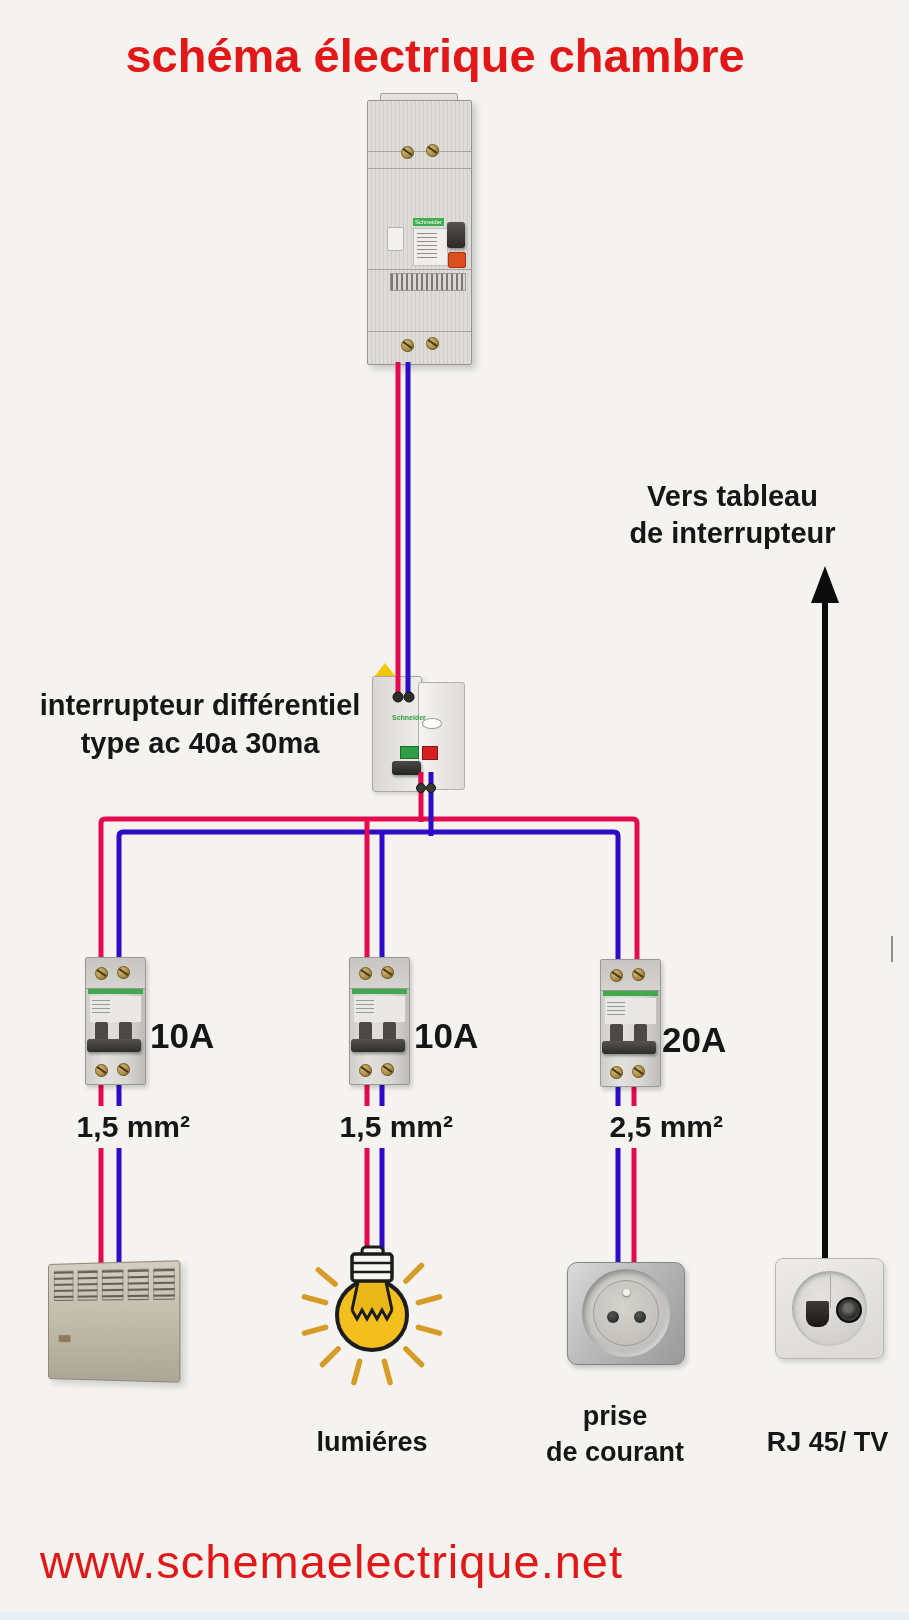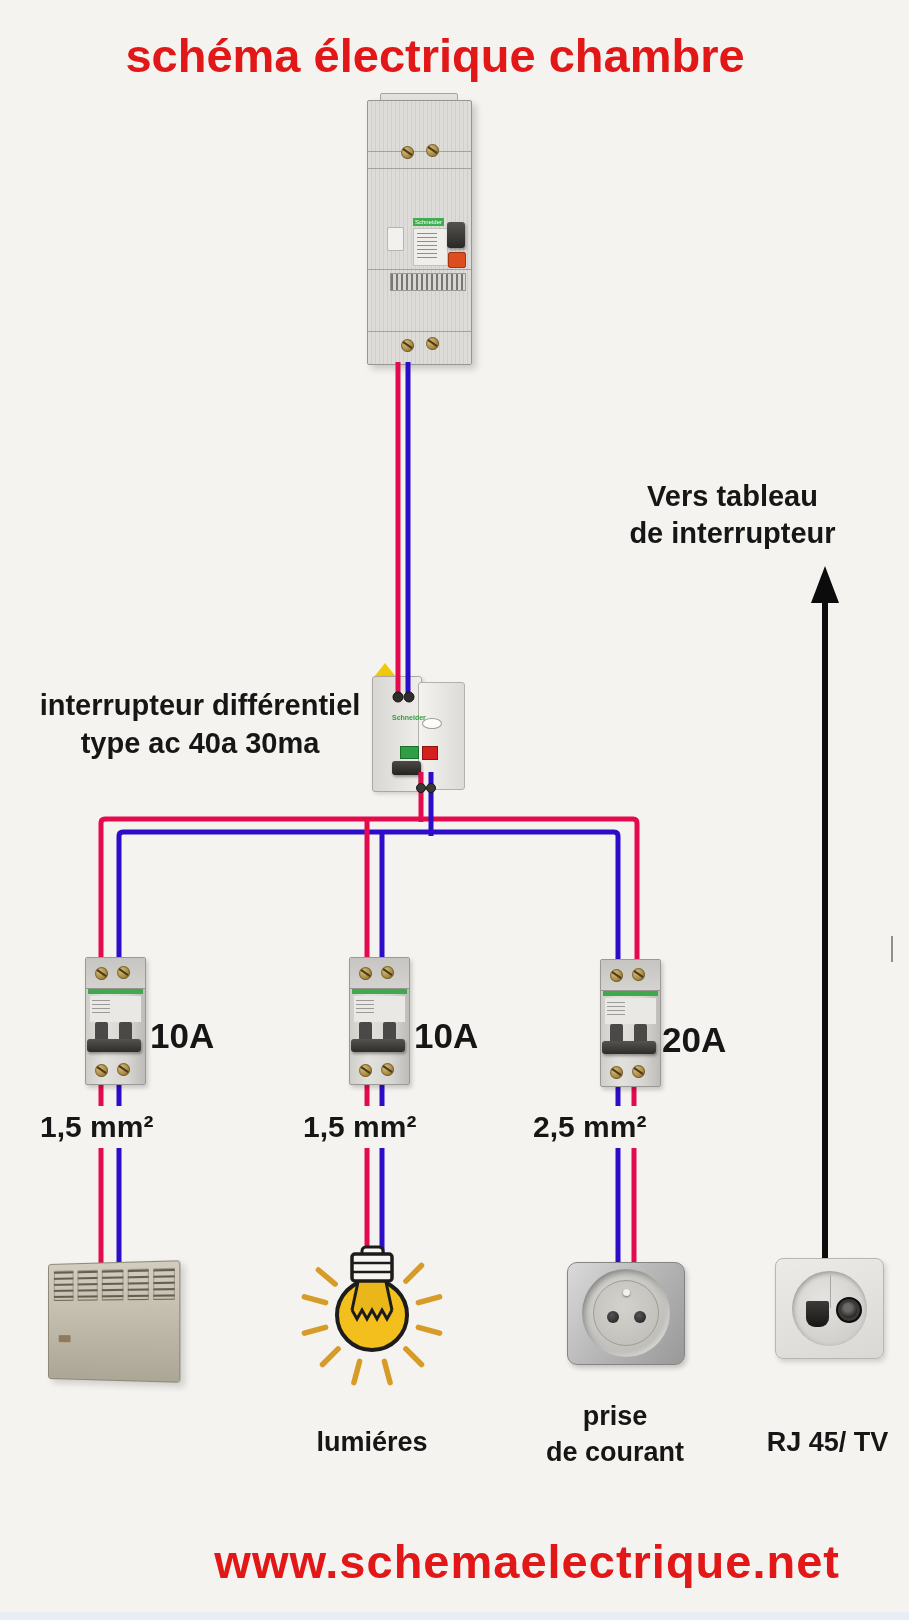--- a/index.html
+++ b/index.html
@@ -2,30 +2,30 @@
 <html><head>
 <meta charset="utf-8">
 <style>
   html,body{margin:0;padding:0;}
   .page{position:relative;width:909px;height:1620px;background:#f4f3ef;overflow:hidden;
         font-family:"Liberation Sans",sans-serif;color:#161616;}
   .abs{position:absolute;}
   .nowrap{white-space:nowrap;}
 
   .title{left:15px;top:28px;width:840px;font-size:47px;font-weight:bold;color:#e21717;text-align:center;z-index:5;}
-  .footer{left:40px;top:1534px;width:800px;font-size:47px;font-weight:bold;color:#e21717;text-align:right;z-index:5;letter-spacing:1px;}
+  .footer{left:40px;top:1534px;width:800px;font-size:47px;font-weight:normal;color:#e21717;text-align:left;z-index:5;letter-spacing:1px;}
 
   .lbl{position:absolute;font-weight:bold;z-index:5;}
   .lbl-main{left:110px;top:220px;width:266px;font-size:29px;line-height:38px;text-align:center;}
   .lbl-rcd{left:14px;top:686px;width:372px;font-size:29px;line-height:38px;text-align:center;}
   .lbl-comm{left:560px;top:478px;width:345px;font-size:29px;line-height:37px;text-align:center;}
 
   .rating{position:absolute;top:982px;height:44px;line-height:44px;font-size:35px;font-weight:bold;z-index:5;margin-top:32px;}
   .gauge{position:absolute;top:1106px;height:42px;line-height:42px;font-size:30px;font-weight:bold;
-         text-align:left;background:#f4f3ef;z-index:4;}
+         text-align:right;background:#f4f3ef;z-index:4;}
   .devlabel{position:absolute;font-size:27px;line-height:36px;font-weight:bold;text-align:center;z-index:5;}
 
   svg.layer{position:absolute;left:0;top:0;z-index:1;}
   svg.overlay{position:absolute;left:0;top:0;z-index:3;}
 
   
   .main-cb{left:367px;top:100px;width:103px;height:263px;z-index:2;
     background:repeating-linear-gradient(90deg,#dddcd8 0 3px,#cfcec9 3px 4px);
     border:1px solid #97968f;border-radius:2px;box-shadow:4px 4px 7px rgba(0,0,0,.18);}
   .main-cb-cap{left:380px;top:93px;width:76px;height:10px;background:#e3e2de;border:1px solid #a5a49e;
@@ -223,21 +223,21 @@
     <div class="screw" style="left:9px;top:106px"></div>
     <div class="screw" style="left:31px;top:105px"></div>
   </div>
 
   <div class="rating" style="left:150px">10A</div>
   <div class="rating" style="left:414px">10A</div>
   <div class="rating" style="left:662px;top:986px">20A</div>
 
   <div class="gauge" style="left:40px;width:150px">1,5 mm²</div>
   <div class="gauge" style="left:303px;width:150px">1,5 mm²</div>
-  <div class="gauge" style="left:533px;width:150px">2,5 mm²</div>
+  <div class="gauge" style="left:573px;width:150px">2,5 mm²</div>
 
   <svg class="overlay" width="909" height="1620" viewBox="0 0 909 1620">
     <g fill="none">
       <path d="M398,362 V695" stroke="#e40a4e" stroke-width="5"></path>
       <path d="M408,362 V695" stroke="#2d0cc9" stroke-width="5"></path>
       <path d="M421,772 V822" stroke="#e40a4e" stroke-width="5"></path>
       <path d="M431,772 V836" stroke="#2d0cc9" stroke-width="5"></path>
       <circle cx="398" cy="697" r="5" fill="#2e2d2b" stroke="#111"></circle>
       <circle cx="409" cy="697" r="5" fill="#2e2d2b" stroke="#111"></circle>
       <circle cx="421" cy="788" r="4.5" fill="#3a3936" stroke="#141414"></circle>

